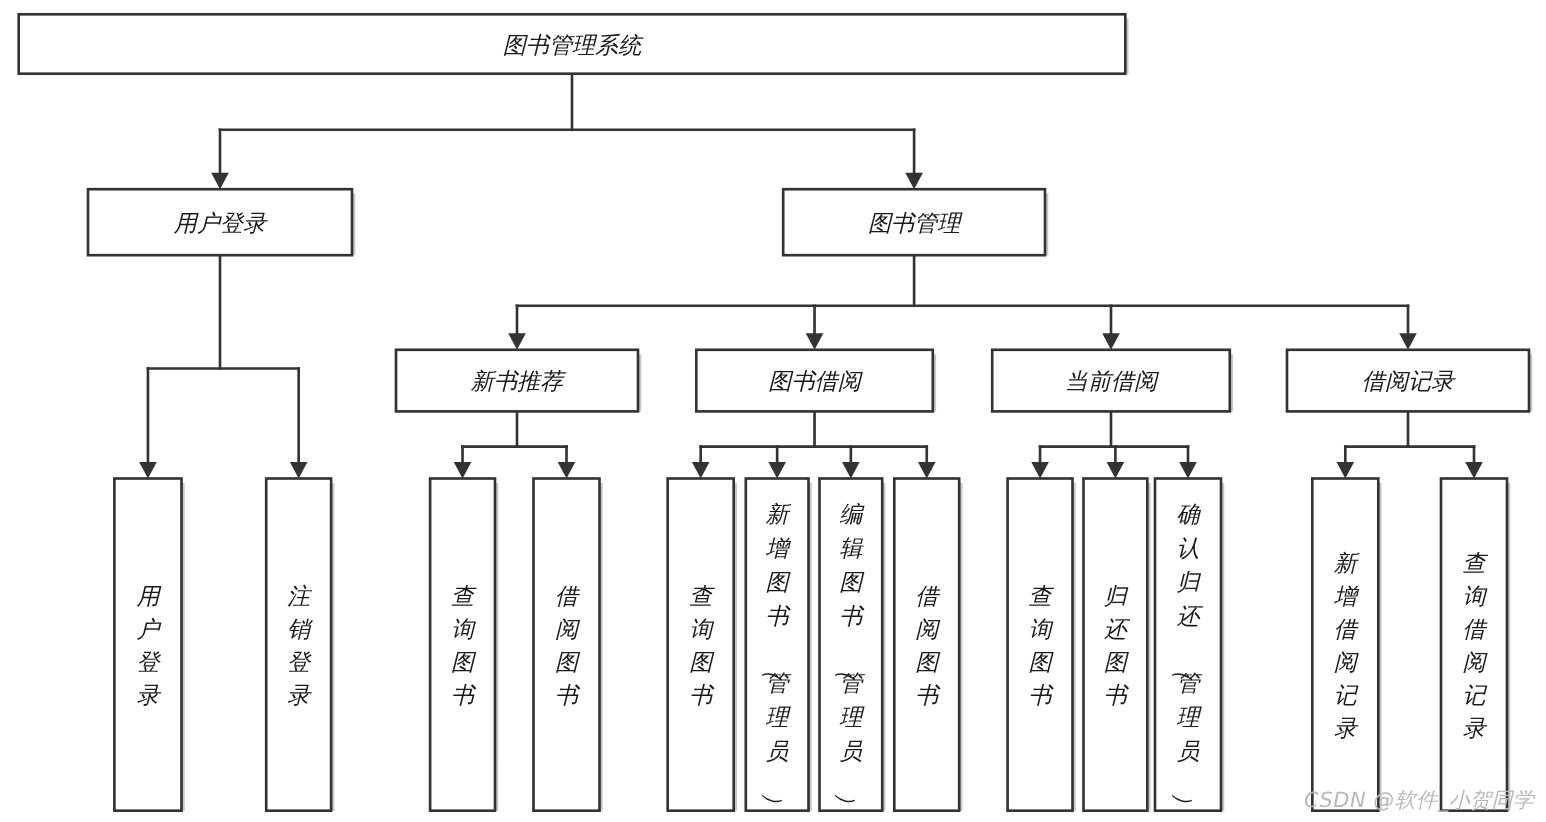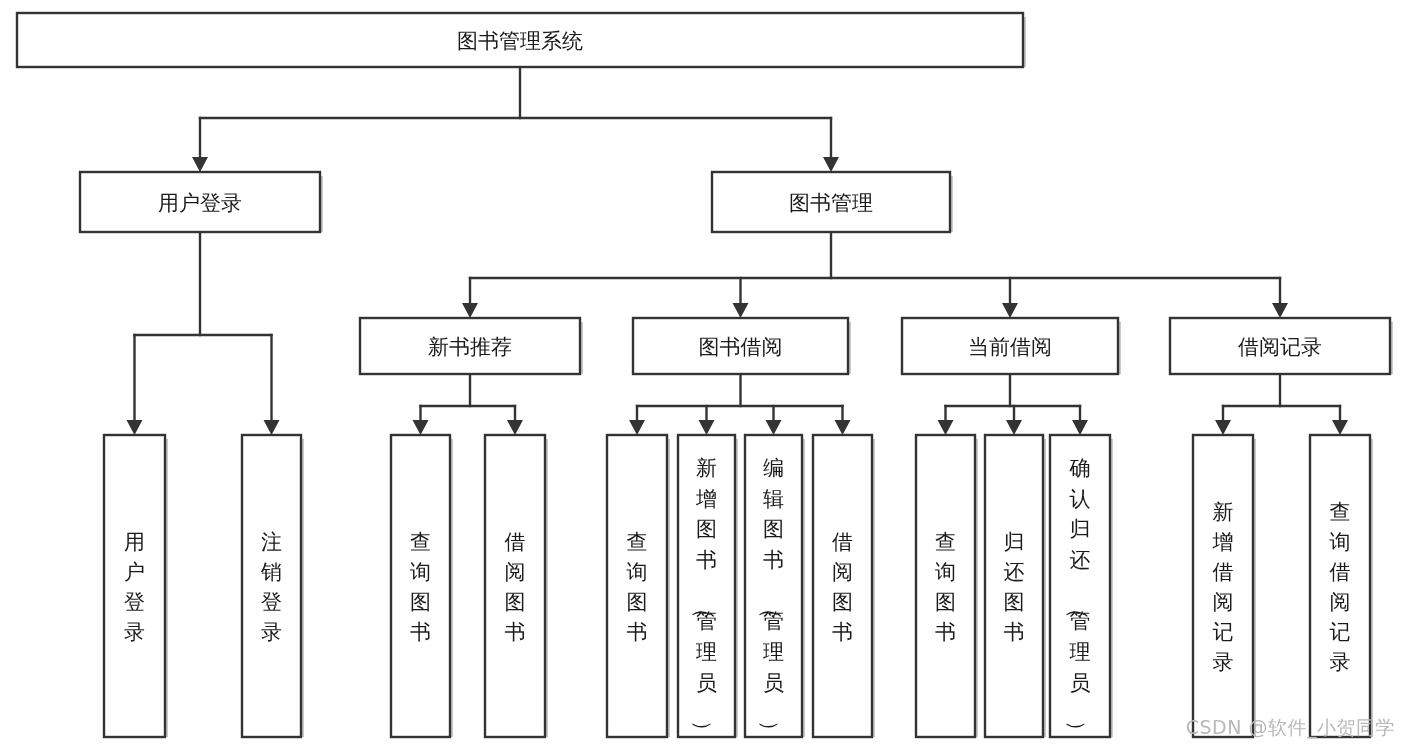--- a/index.html
+++ b/index.html
@@ -11,20 +11,21 @@
     width: 1405px;
     height: 747px;
     font-family: "DejaVu Sans", "Liberation Sans", sans-serif;
     overflow: hidden;
     position: relative;
   }
   #diagram-root {
     position: relative;
     width: 1405px;
     height: 747px;
+    font-style: italic;
   }
   svg.diagram-canvas {
     position: absolute;
     top: 0;
     left: 0;
     width: 1405px;
     height: 747px;
     display: block;
   }
   .node-box {

